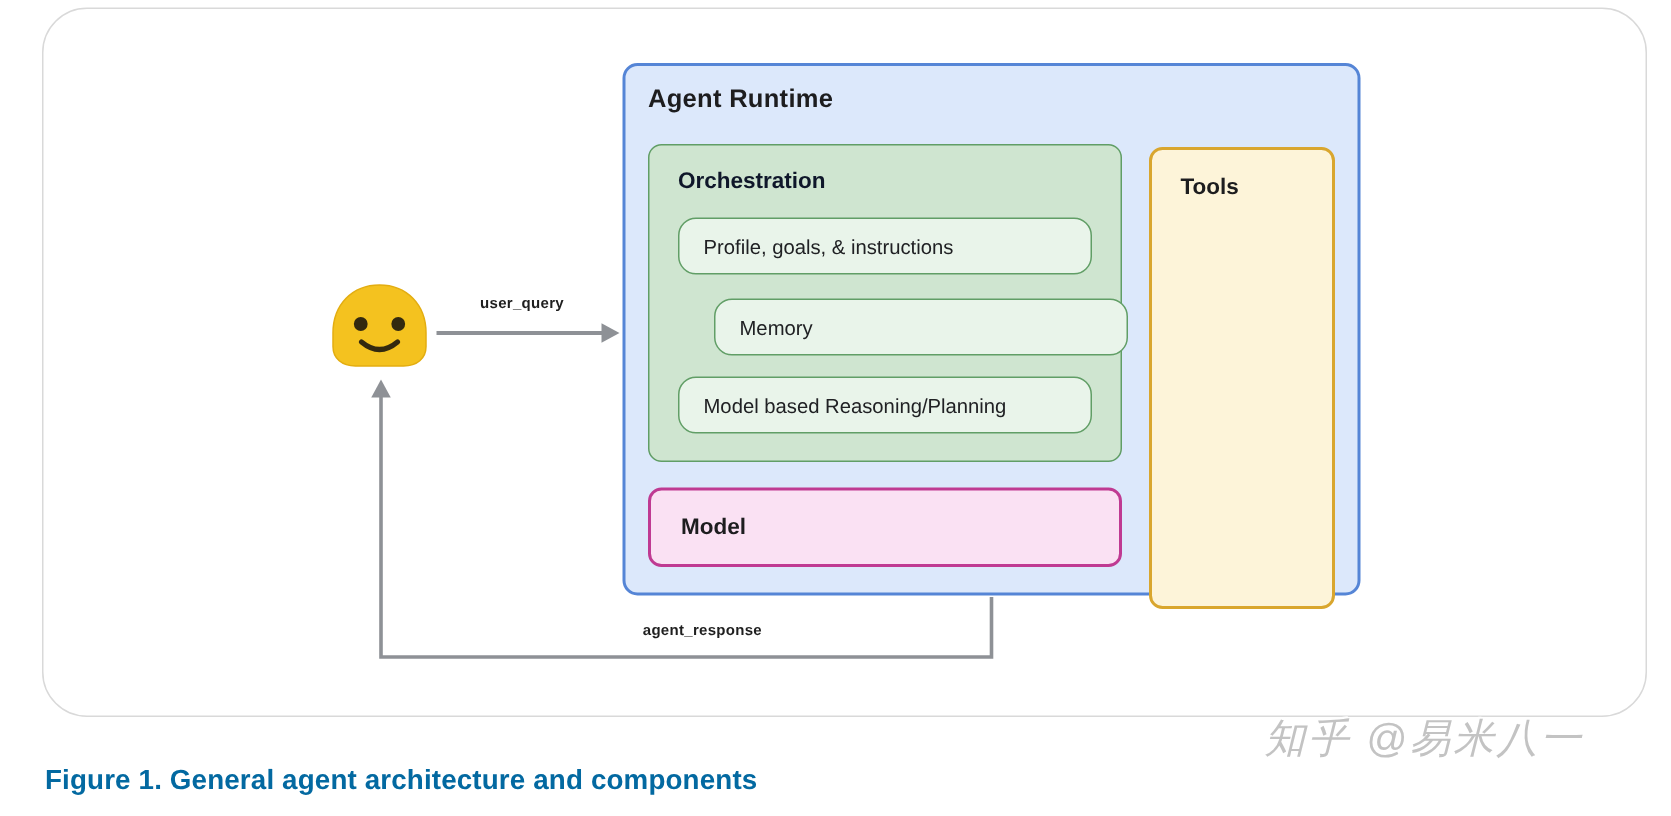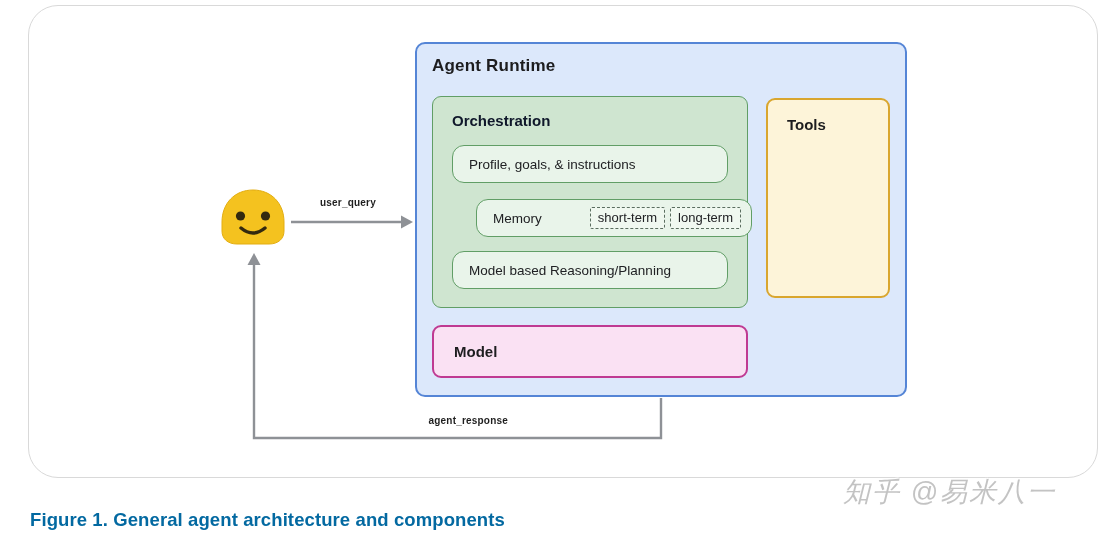--- a/index.html
+++ b/index.html
@@ -50,21 +50,21 @@
   
   .model {
     left:432px; top:325px; width:316px; height:53px;
     background:#fae1f3; border:2px solid #bf3a92; border-radius:9px;
     display:flex; align-items:center; padding-left:20px;
     font-size:15px; font-weight:600; color:#1d1d1f;
   }
 
   
   .tools {
-    left:766px; top:98px; width:124px; height:200px;
+    left:766px; top:98px; width:124px; height:308px;
     background:#fdf4d9; border:2px solid #d9a62e; border-radius:9px;
     padding:16px 0 0 19px; font-size:15px; font-weight:600; color:#1d1d1f;
   }
 
   
   .flow-label { font-size:10px; font-weight:700; color:#1f1f1f; letter-spacing:.2px; }
   .uq-label { left:290px; top:197px; width:116px; text-align:center; }
   .ar-label { left:388px; top:415px; width:120px; text-align:right; }
 
   
@@ -90,24 +90,20 @@
 
 <div class="abs orchestration"></div>
 <div class="abs orch-title">Orchestration</div>
 
 <div class="abs orch-row row-1">
   <span>Profile, goals, &amp; instructions</span>
 </div>
 
 <div class="abs orch-row row-2">
   <span>Memory</span>
-  <span class="chips">
-    <span class="chip">short-term</span>
-    <span class="chip">long-term</span>
-  </span>
 </div>
 
 <div class="abs orch-row row-3">
   <span>Model based Reasoning/Planning</span>
 </div>
 
 <div class="abs model">
   <span>Model</span>
 </div>
 

